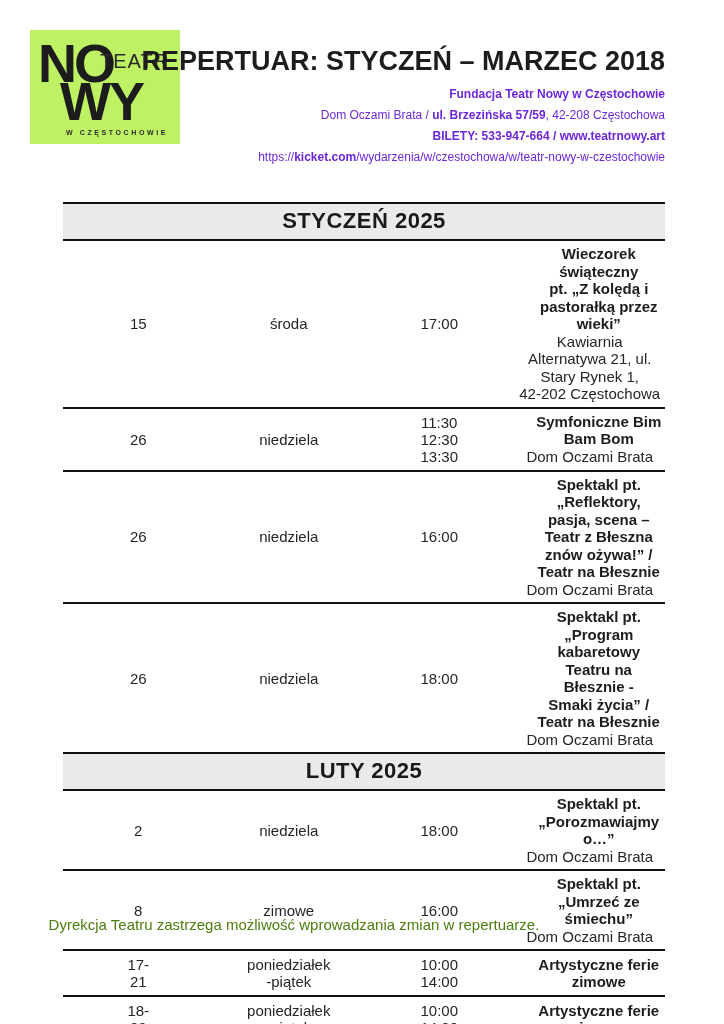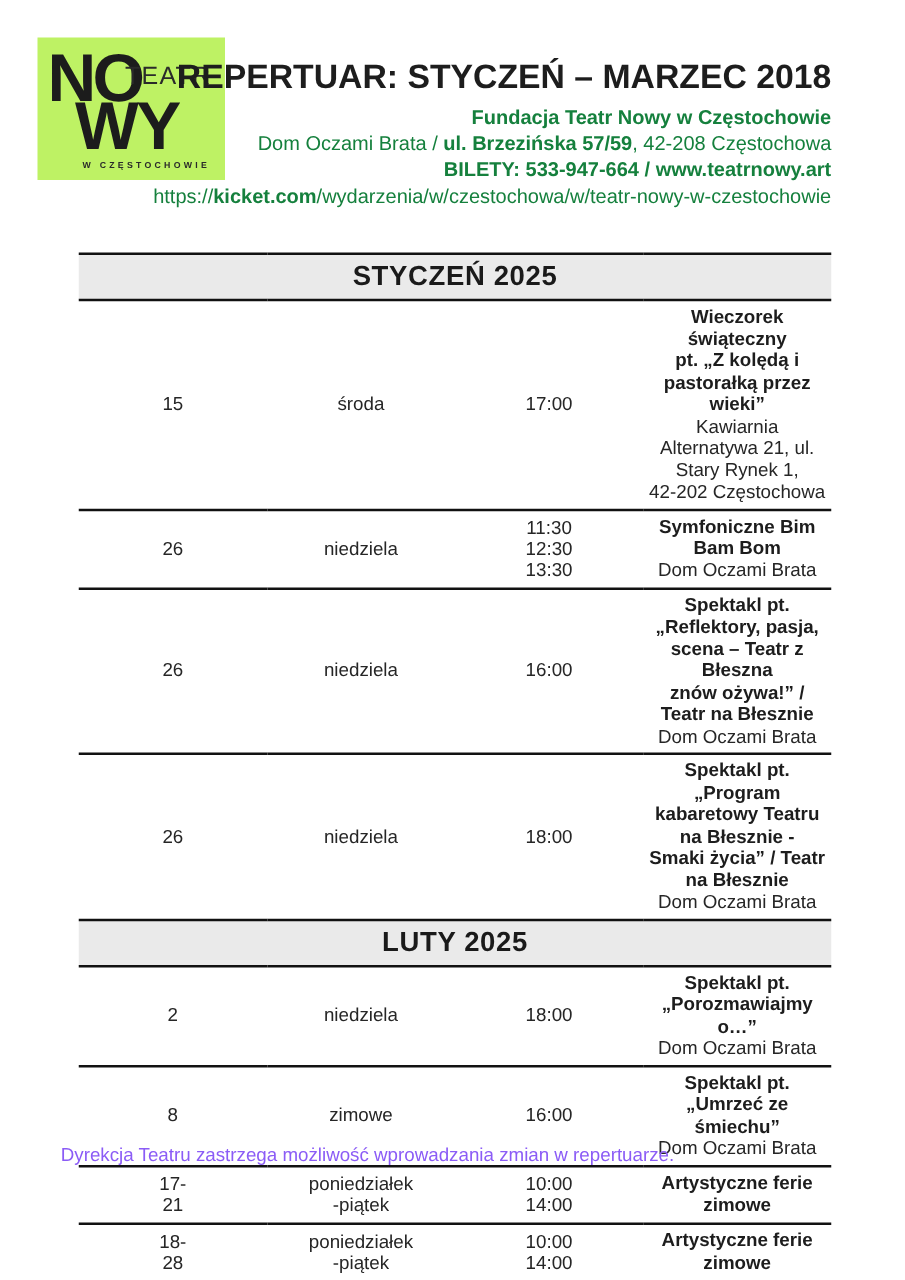--- a/index.html
+++ b/index.html
@@ -37,21 +37,21 @@
     font-size: 7px; font-weight: 700; letter-spacing: 2.6px; color: #2a2a2a;
   }
   .header-text {
     position: absolute; right: 59px; top: 18px;
     width: 560px; text-align: right;
   }
   .page-title {
     font-size: 27px; font-weight: 700; letter-spacing: 0px; color: #1d1d1d;
     margin-bottom: 7px; white-space: nowrap;
   }
-  .sub { font-size: 16px; line-height: 21px; color: #15803d; white-space: nowrap; }
+  .sub { font-size: 12px; line-height: 21px; color: #6d28d9; white-space: nowrap; }
   .sub .b, .sub.b { font-weight: 700; }
   .url-line { margin-left: -60px; }
   
   .rep-table {
     position: absolute; top: 202px; left: 63px;
     width: 602px;
     border-collapse: collapse;
     table-layout: fixed;
     border-bottom: 6px solid #701a75;
   }
@@ -71,26 +71,26 @@
   }
   .c-day   { width: 52px; }
   .c-weekday { width: 90px; }
   .c-time  { width: 73px; }
   .c-desc  {
     width: 387px;
     text-align: center;
     font-size: 15px; line-height: 17.5px; color: #262626;
     padding: 4px 2px;
   }
-  .c-desc .b { font-weight: 700; color: #1d1d1d; }
+  .c-desc .b { font-weight: 700; color: #1d1d1d; margin-left: 18px; }
   
   .footer {
     position: absolute; top: 916px; left: 0;
     width: 588px; text-align: center;
-    font-size: 15px; color: #8b5cf6;
+    font-size: 15px; color: #4d7c0f;
   }
 </style>
 </head>
 <body>
 
 <div class="header">
   <div class="logo-box">
     <div class="logo-no">NO</div>
     <div class="logo-teatr">TEATR</div>
     <div class="logo-wy">WY</div>

